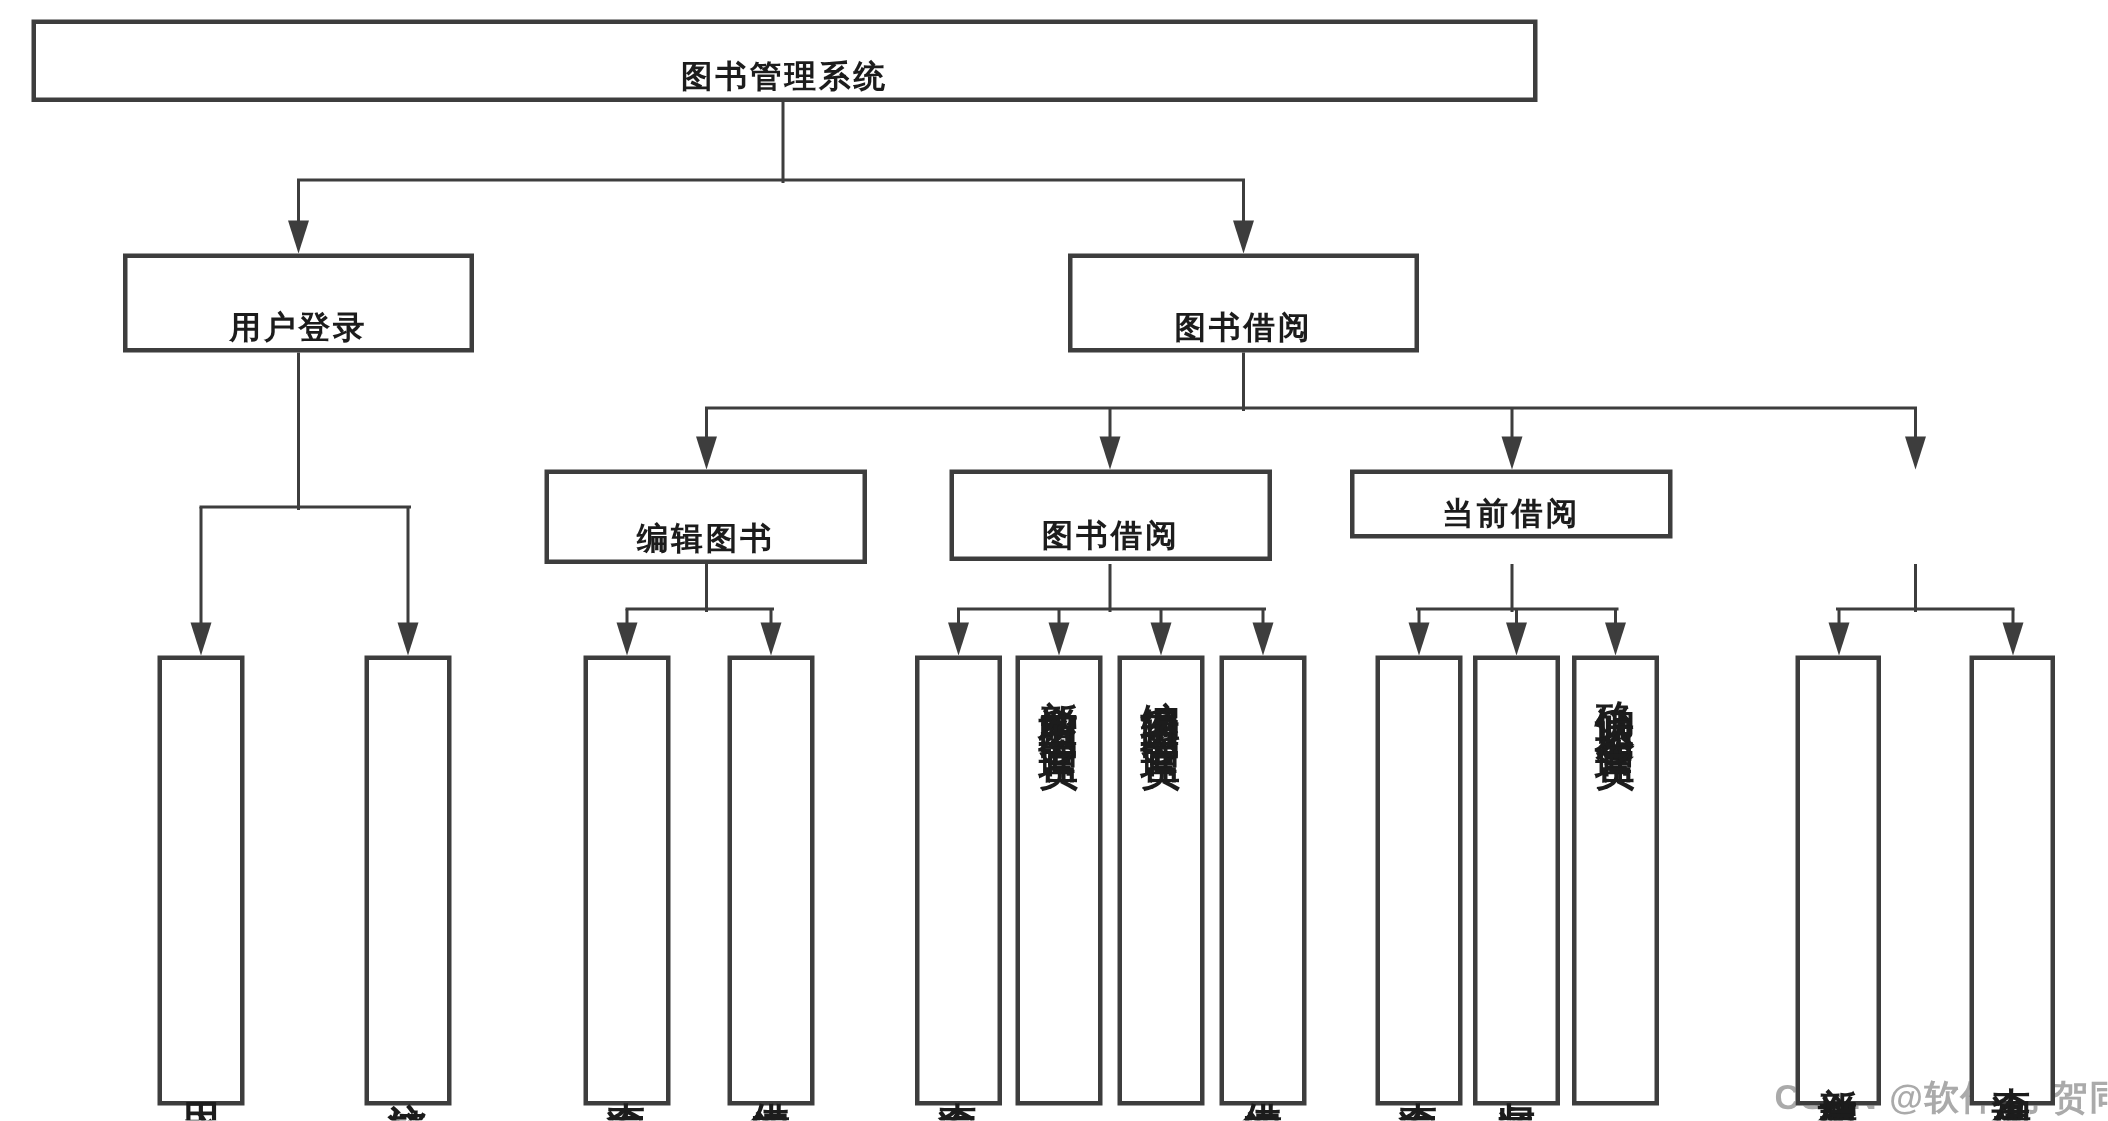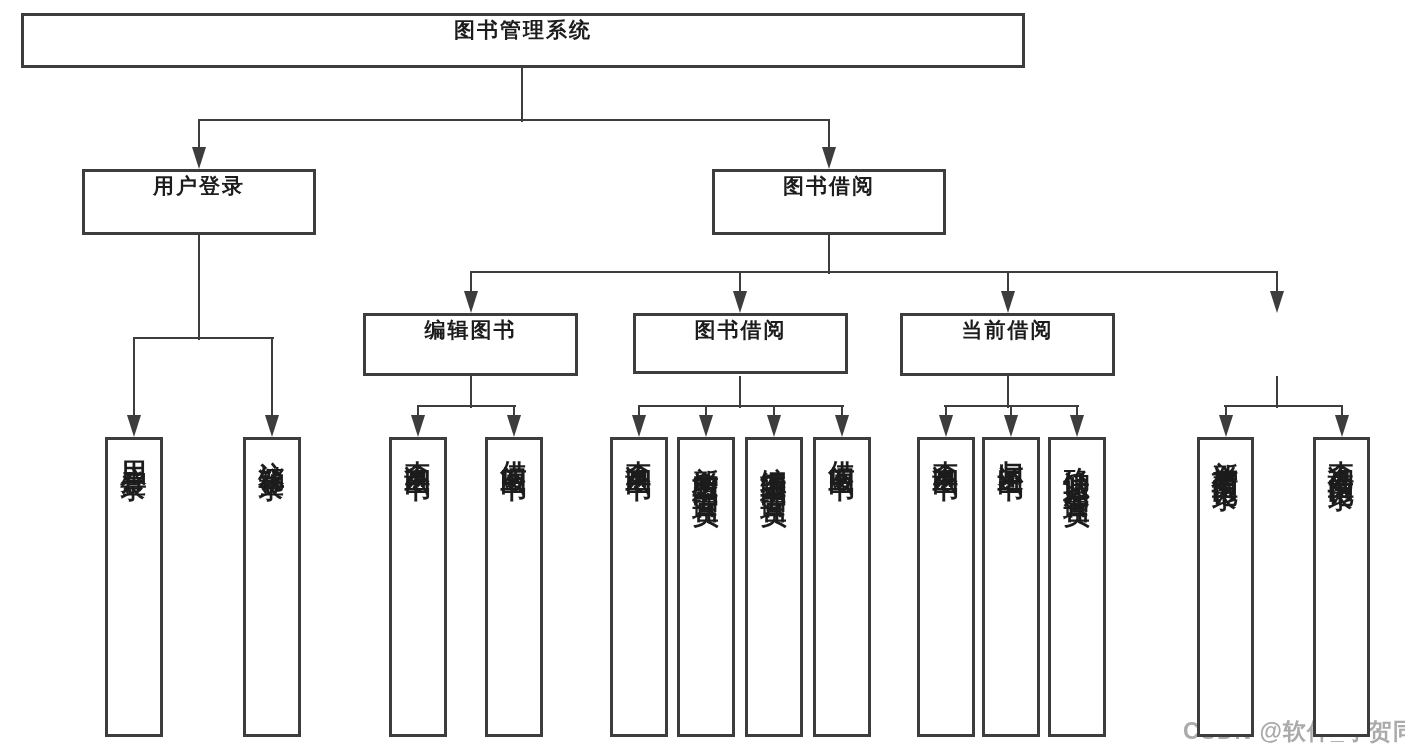--- a/index.html
+++ b/index.html
@@ -15,21 +15,21 @@
     font-family: "Liberation Sans", sans-serif;
     overflow: hidden;
   }
   .node {
     position: absolute;
     box-sizing: border-box;
     border: 3px solid #3d3d3d;
     background: #ffffff;
     color: #1c1c1c;
     display: flex;
-    align-items: flex-start;
+    align-items: flex-end;
     justify-content: center;
     font-weight: 600;
   }
   .node.horizontal {
     font-size: 21px;
     letter-spacing: 2px;
     white-space: nowrap;
   }
   .node.vertical {
     font-size: 26px;
@@ -135,21 +135,21 @@
     </div>
     <div class="node horizontal" style="left: 712px; top: 169px; width: 234px; height: 66px;">
       <span class="htext">图书借阅</span>
     </div>
     <div class="node horizontal" style="left: 363px; top: 313px; width: 215px; height: 63px;">
       <span class="htext">编辑图书</span>
     </div>
     <div class="node horizontal" style="left: 633px; top: 313px; width: 215px; height: 61px;">
       <span class="htext">图书借阅</span>
     </div>
-    <div class="node horizontal" style="left: 900px; top: 313px; width: 215px; height: 63px;">
+    <div class="node horizontal" style="left: 900px; top: 313px; width: 215px; height: 46px;">
       <span class="htext">当前借阅</span>
     </div>
     <div class="node vertical" style="left: 105px; top: 437px; width: 58px; height: 300px;">
       <span class="vtext">用户登录</span>
     </div>
     <div class="node vertical" style="left: 243px; top: 437px; width: 58px; height: 300px;">
       <span class="vtext">注销登录</span>
     </div>
     <div class="node vertical" style="left: 389px; top: 437px; width: 58px; height: 300px;">
       <span class="vtext">查询图书</span>

